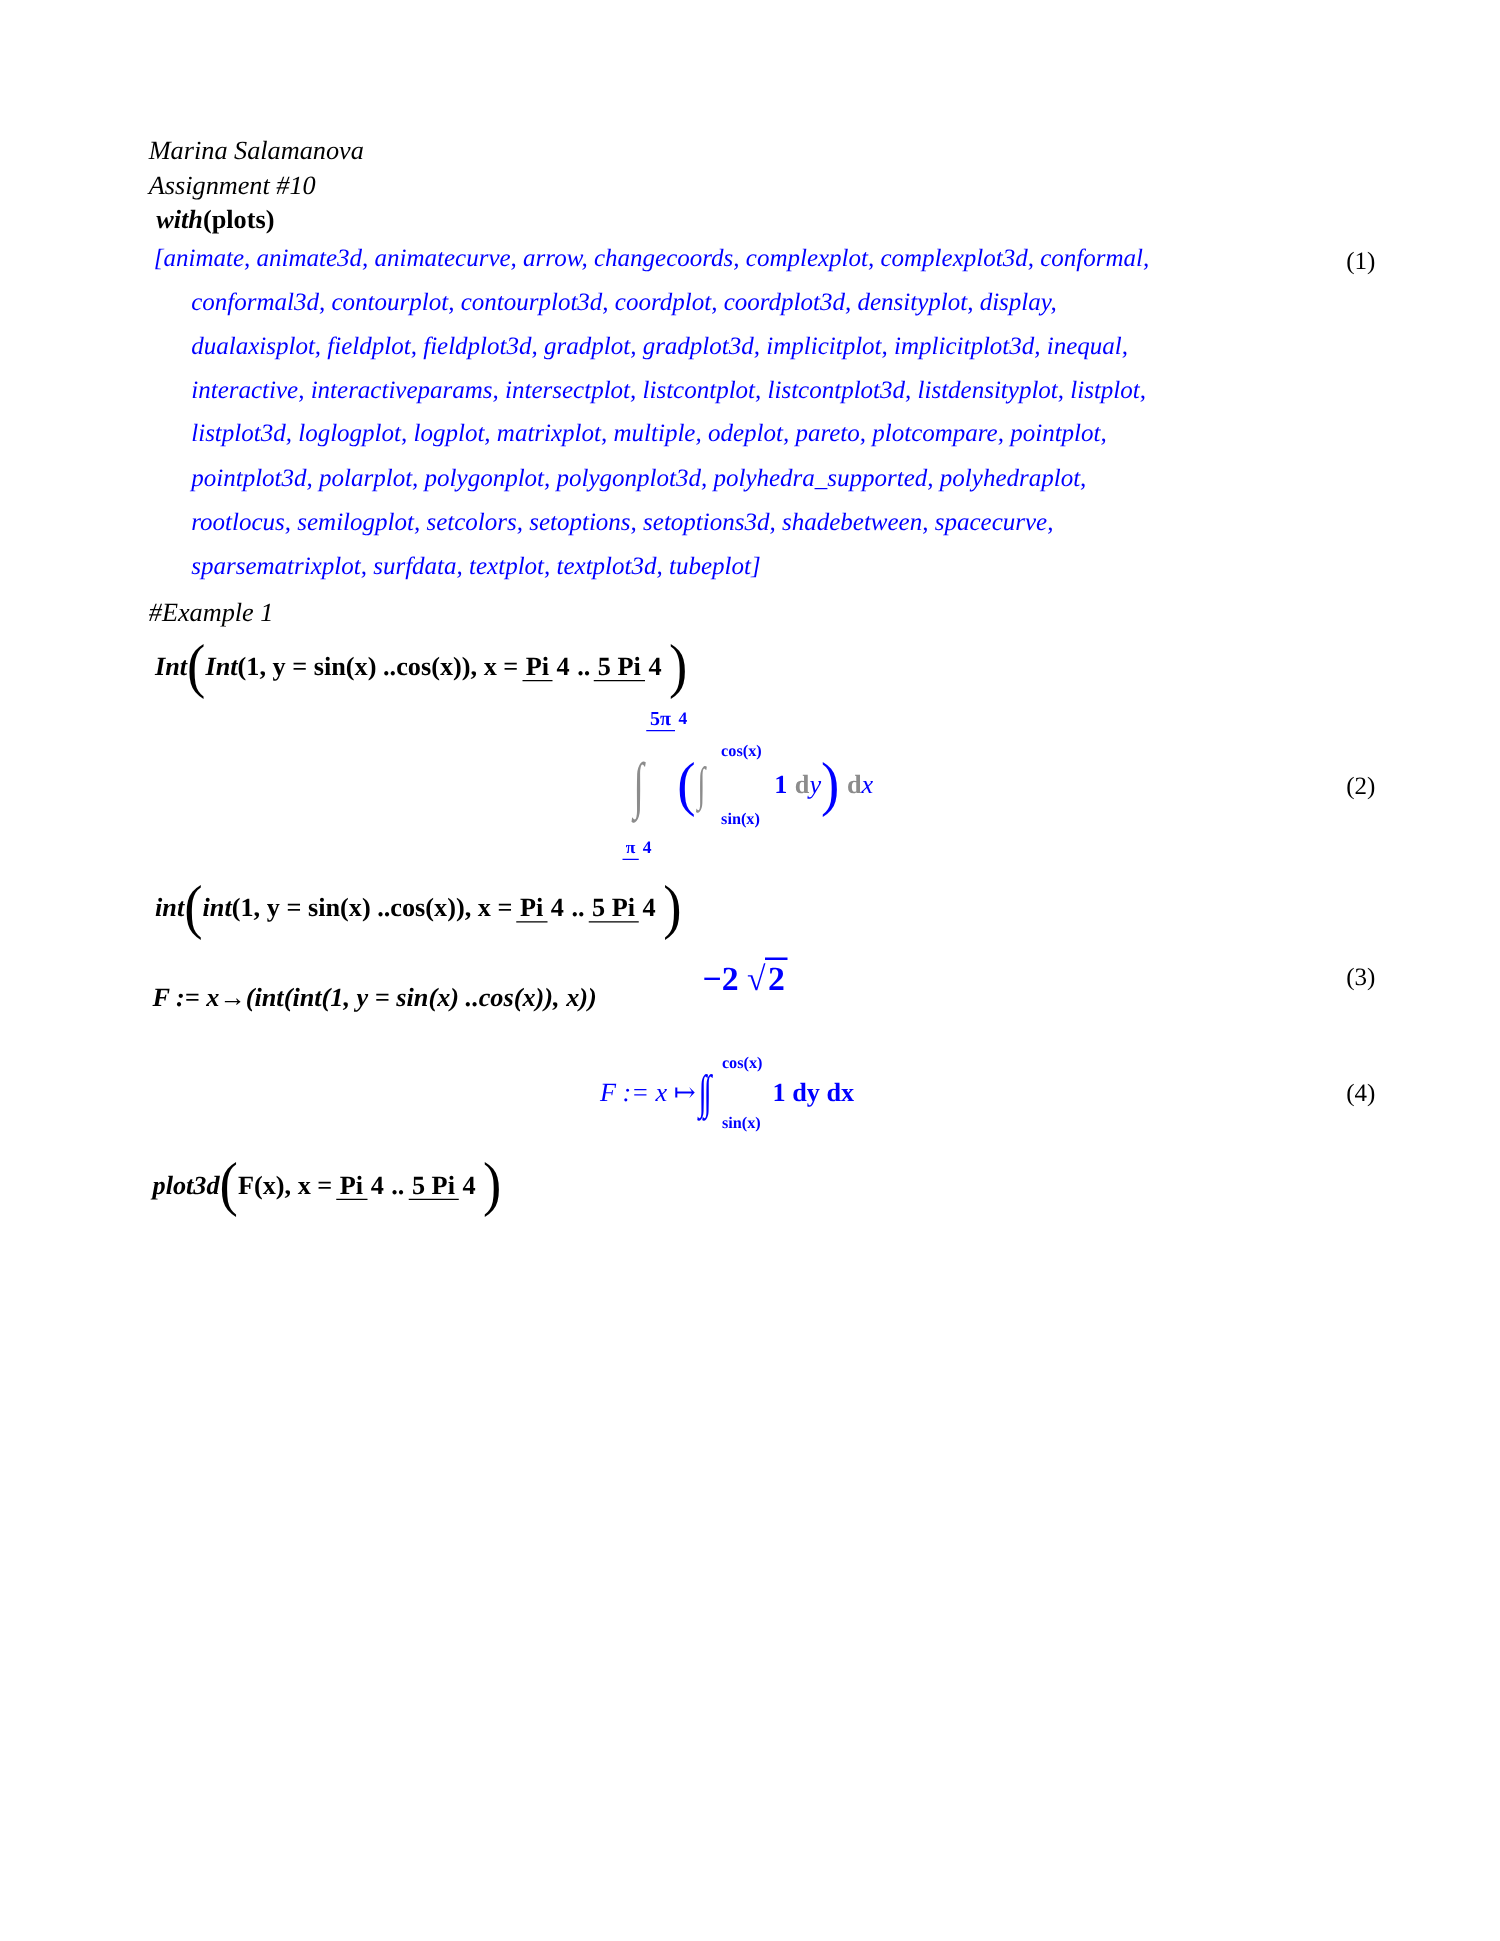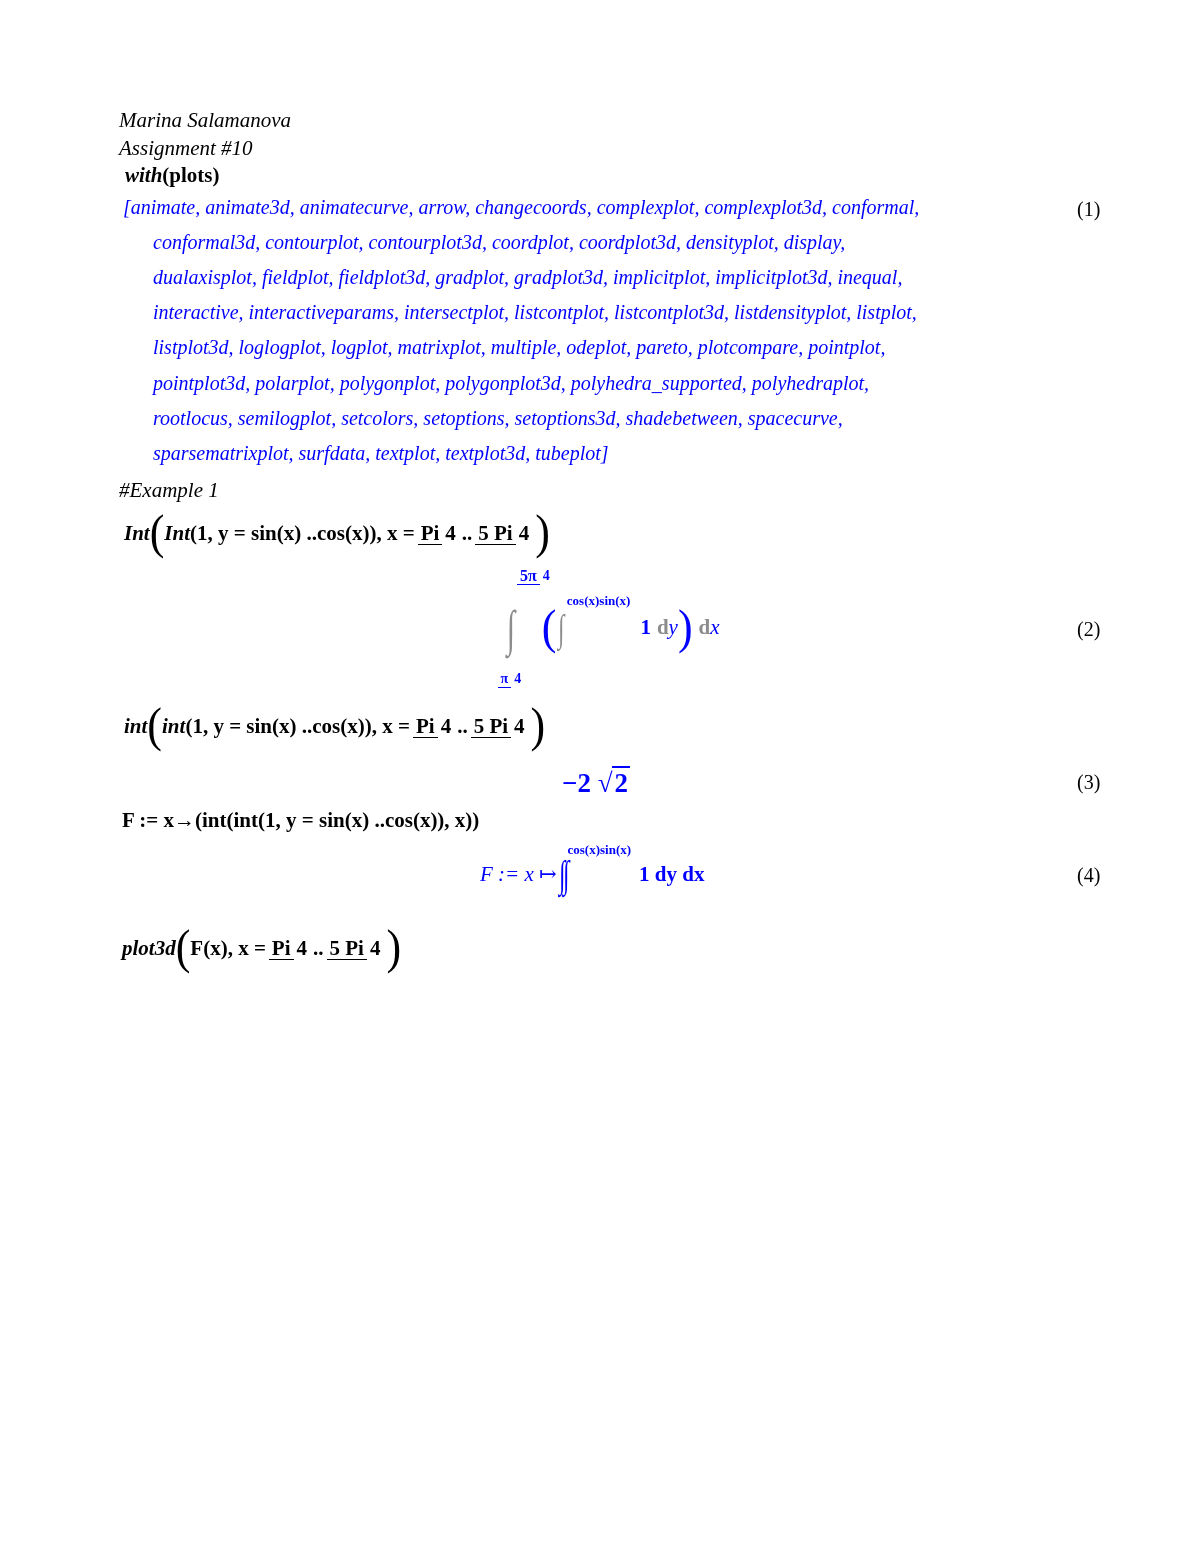--- a/index.html
+++ b/index.html
@@ -14,21 +14,21 @@
   .eqnum { position:absolute; left:1077px; font-size:20px; font-weight:normal; font-style:normal; color:#000; }
   .outline { position:absolute; left:153px; font-size:20px; line-height:35px; }
   .frac { display:inline-flex; flex-direction:row; align-items:center; vertical-align:middle; margin:0 3px; }
   .frac .num { border-bottom:1.5px solid currentColor; padding:0 3px; line-height:22px; }
   .frac .den { padding:0 3px; line-height:24px; }
   .bigparen { font-size:44px; font-weight:normal; font-style:normal; vertical-align:middle; line-height:1; display:inline-block; transform:scaleY(1.1); }
   .inp { font-size:21px; font-weight:bold; }
   .inp .fn { font-style:italic; }
   .inp .v { }
   .integral { font-size:38px; font-weight:normal; font-style:normal; display:inline-block; vertical-align:middle; transform:scaleX(0.6); }
-  .limits { display:inline-flex; flex-direction:row; justify-content:space-between; vertical-align:middle; font-size:13px; font-weight:bold; height:70px; }
+  .limits { display:inline-flex; flex-direction:column; justify-content:space-between; vertical-align:middle; font-size:13px; font-weight:bold; height:70px;margin-left:10px; }
   .sqrt { border-top:2px solid #0000ff; padding:0 2px; }
 </style>
 </head>
 <body>
 
 <div class="abs txt bi" style="left:119px; top:108px;">Marina Salamanova</div>
 <div class="abs txt bi" style="left:119px; top:136px;">Assignment #10</div>
 
 <div class="abs inp" style="left:125px; top:163px;">
   <span class="fn">with</span><span>(</span><span class="v">plots</span><span>)</span>
@@ -118,21 +118,21 @@
     </span>
   <span class="bigparen">)</span>
 </div>
 
 <div class="abs blue b" style="left:562px; top:768px; font-size:27px;">
   <span>−2</span>
   <span>√</span><span class="sqrt">2</span>
 </div>
 <div class="eqnum" style="top:771px;">(3)</div>
 
-<div class="abs inp" style="left:122px; top:808px; ">F := x→(int(int(1, y = sin(x) ..cos(x)), x))</div>
+<div class="abs inp" style="left:122px; top:786px; font-style:italic;">F := x→(int(int(1, y = sin(x) ..cos(x)), x))</div>
 
 <div class="abs blue b" style="left:480px; top:838px; height:72px; display:flex; align-items:center; font-size:21px;">
   <span class="bi">F := x ↦</span>
   <span class="integral" style="margin-left:4px;">∫</span>
   <span class="integral" style="margin-left:-14px;">∫</span>
   <span class="limits" style="height:64px;">
       <span>cos(x)</span>
       <span>sin(x)</span>
     </span>
   <span style="margin-left:8px;">1 dy dx</span>

